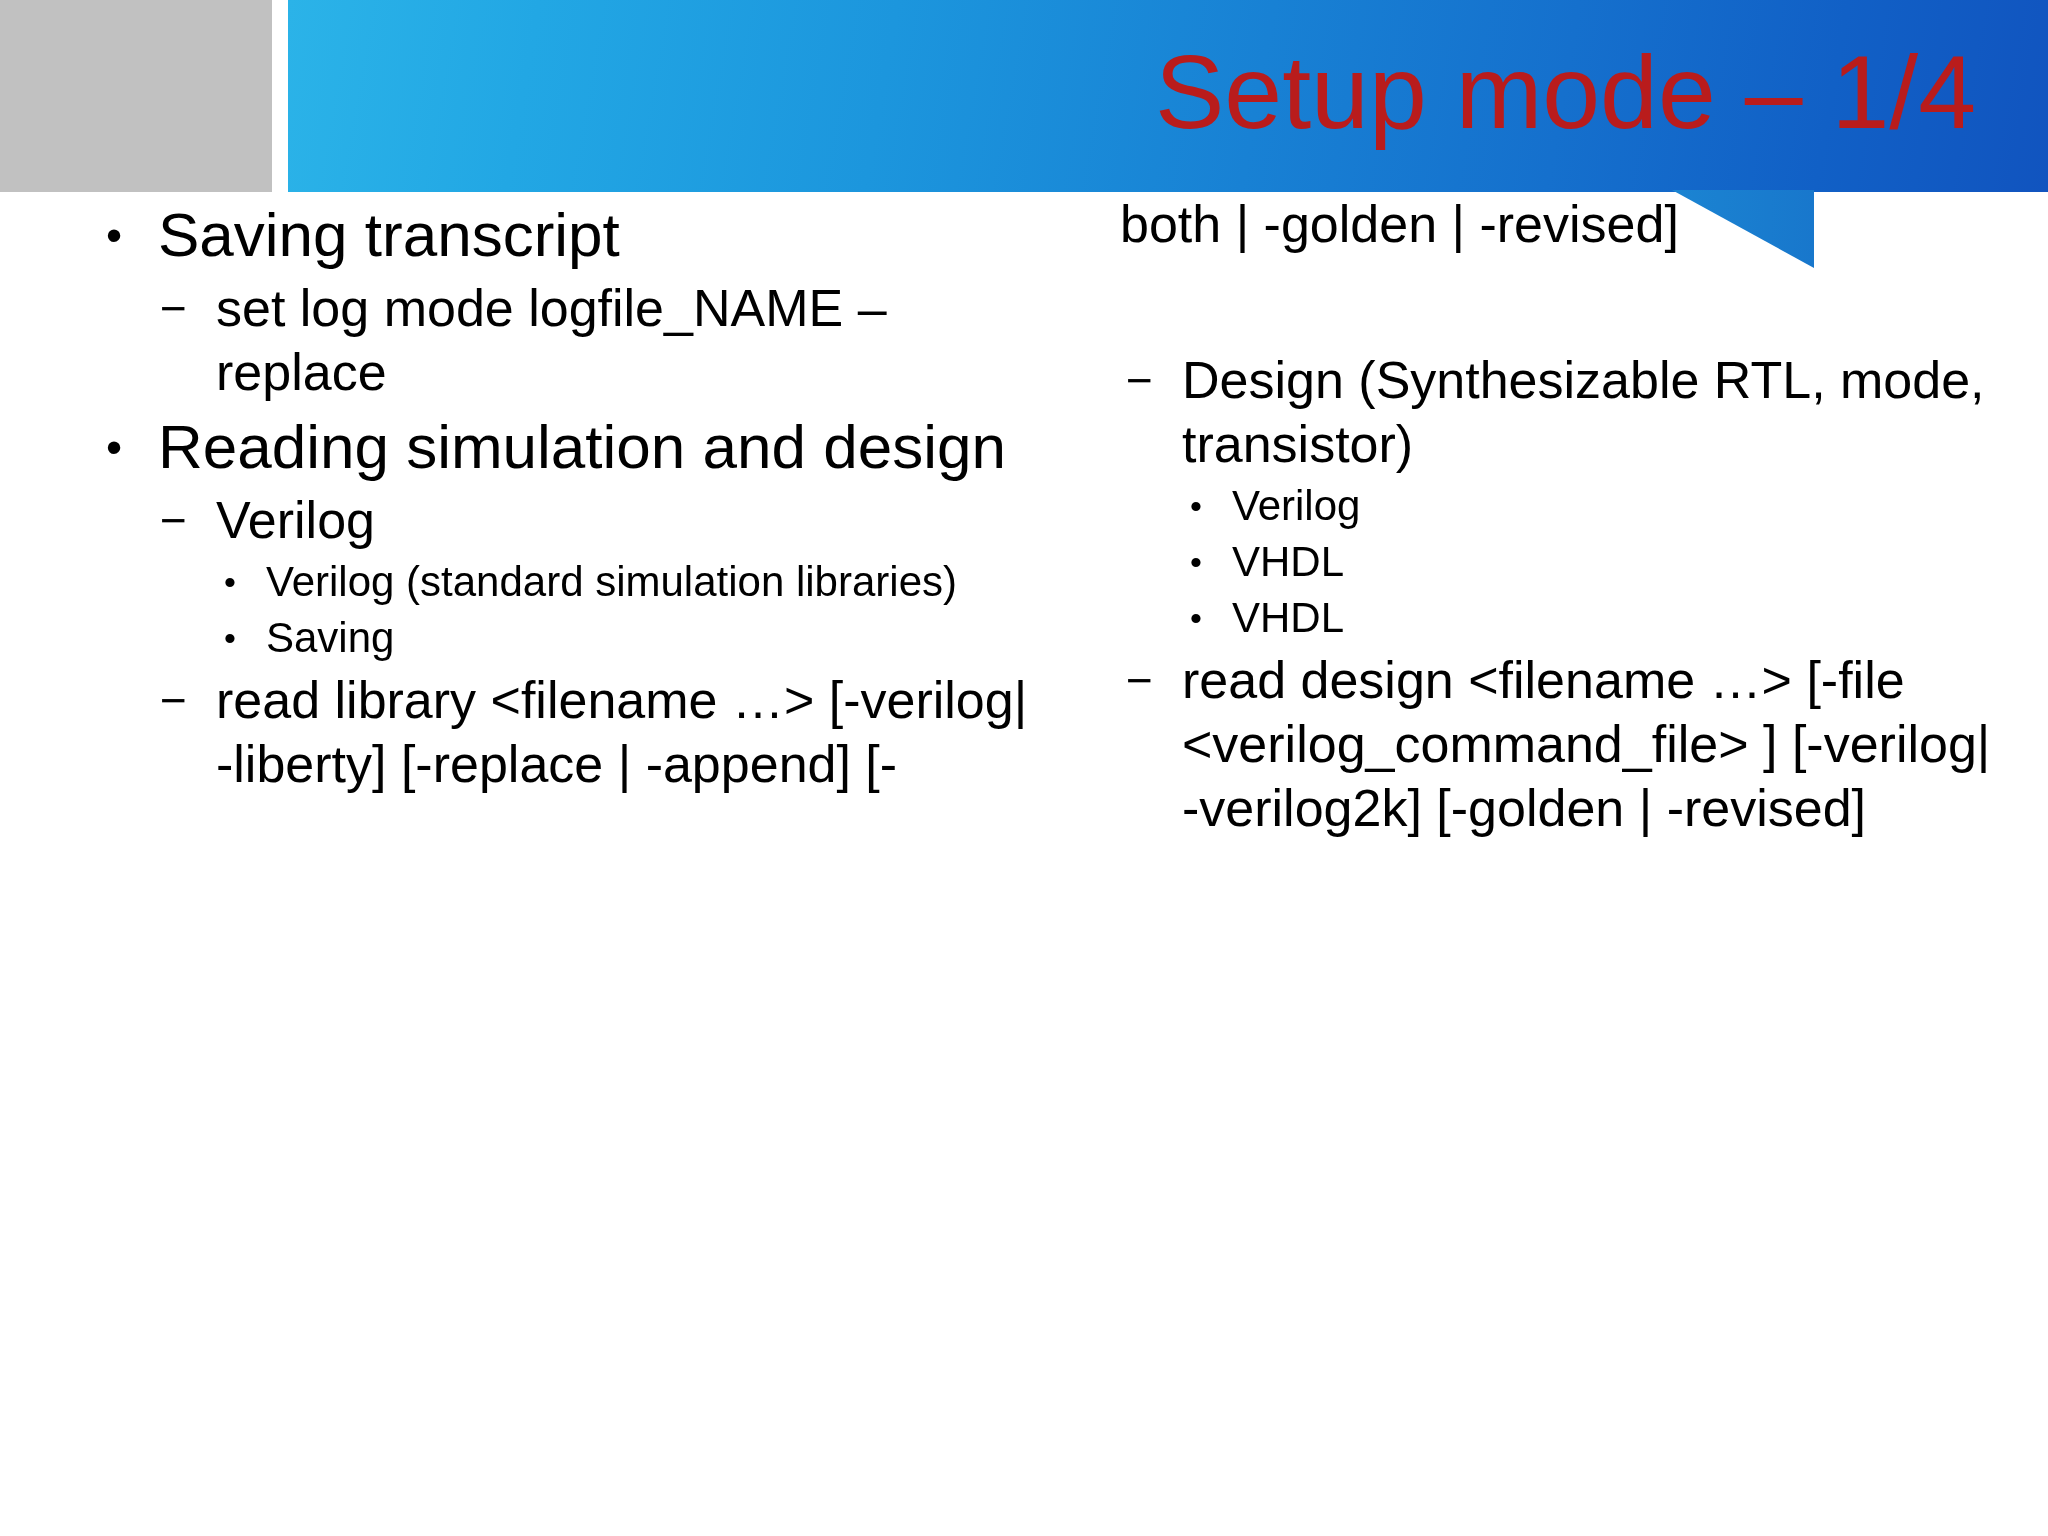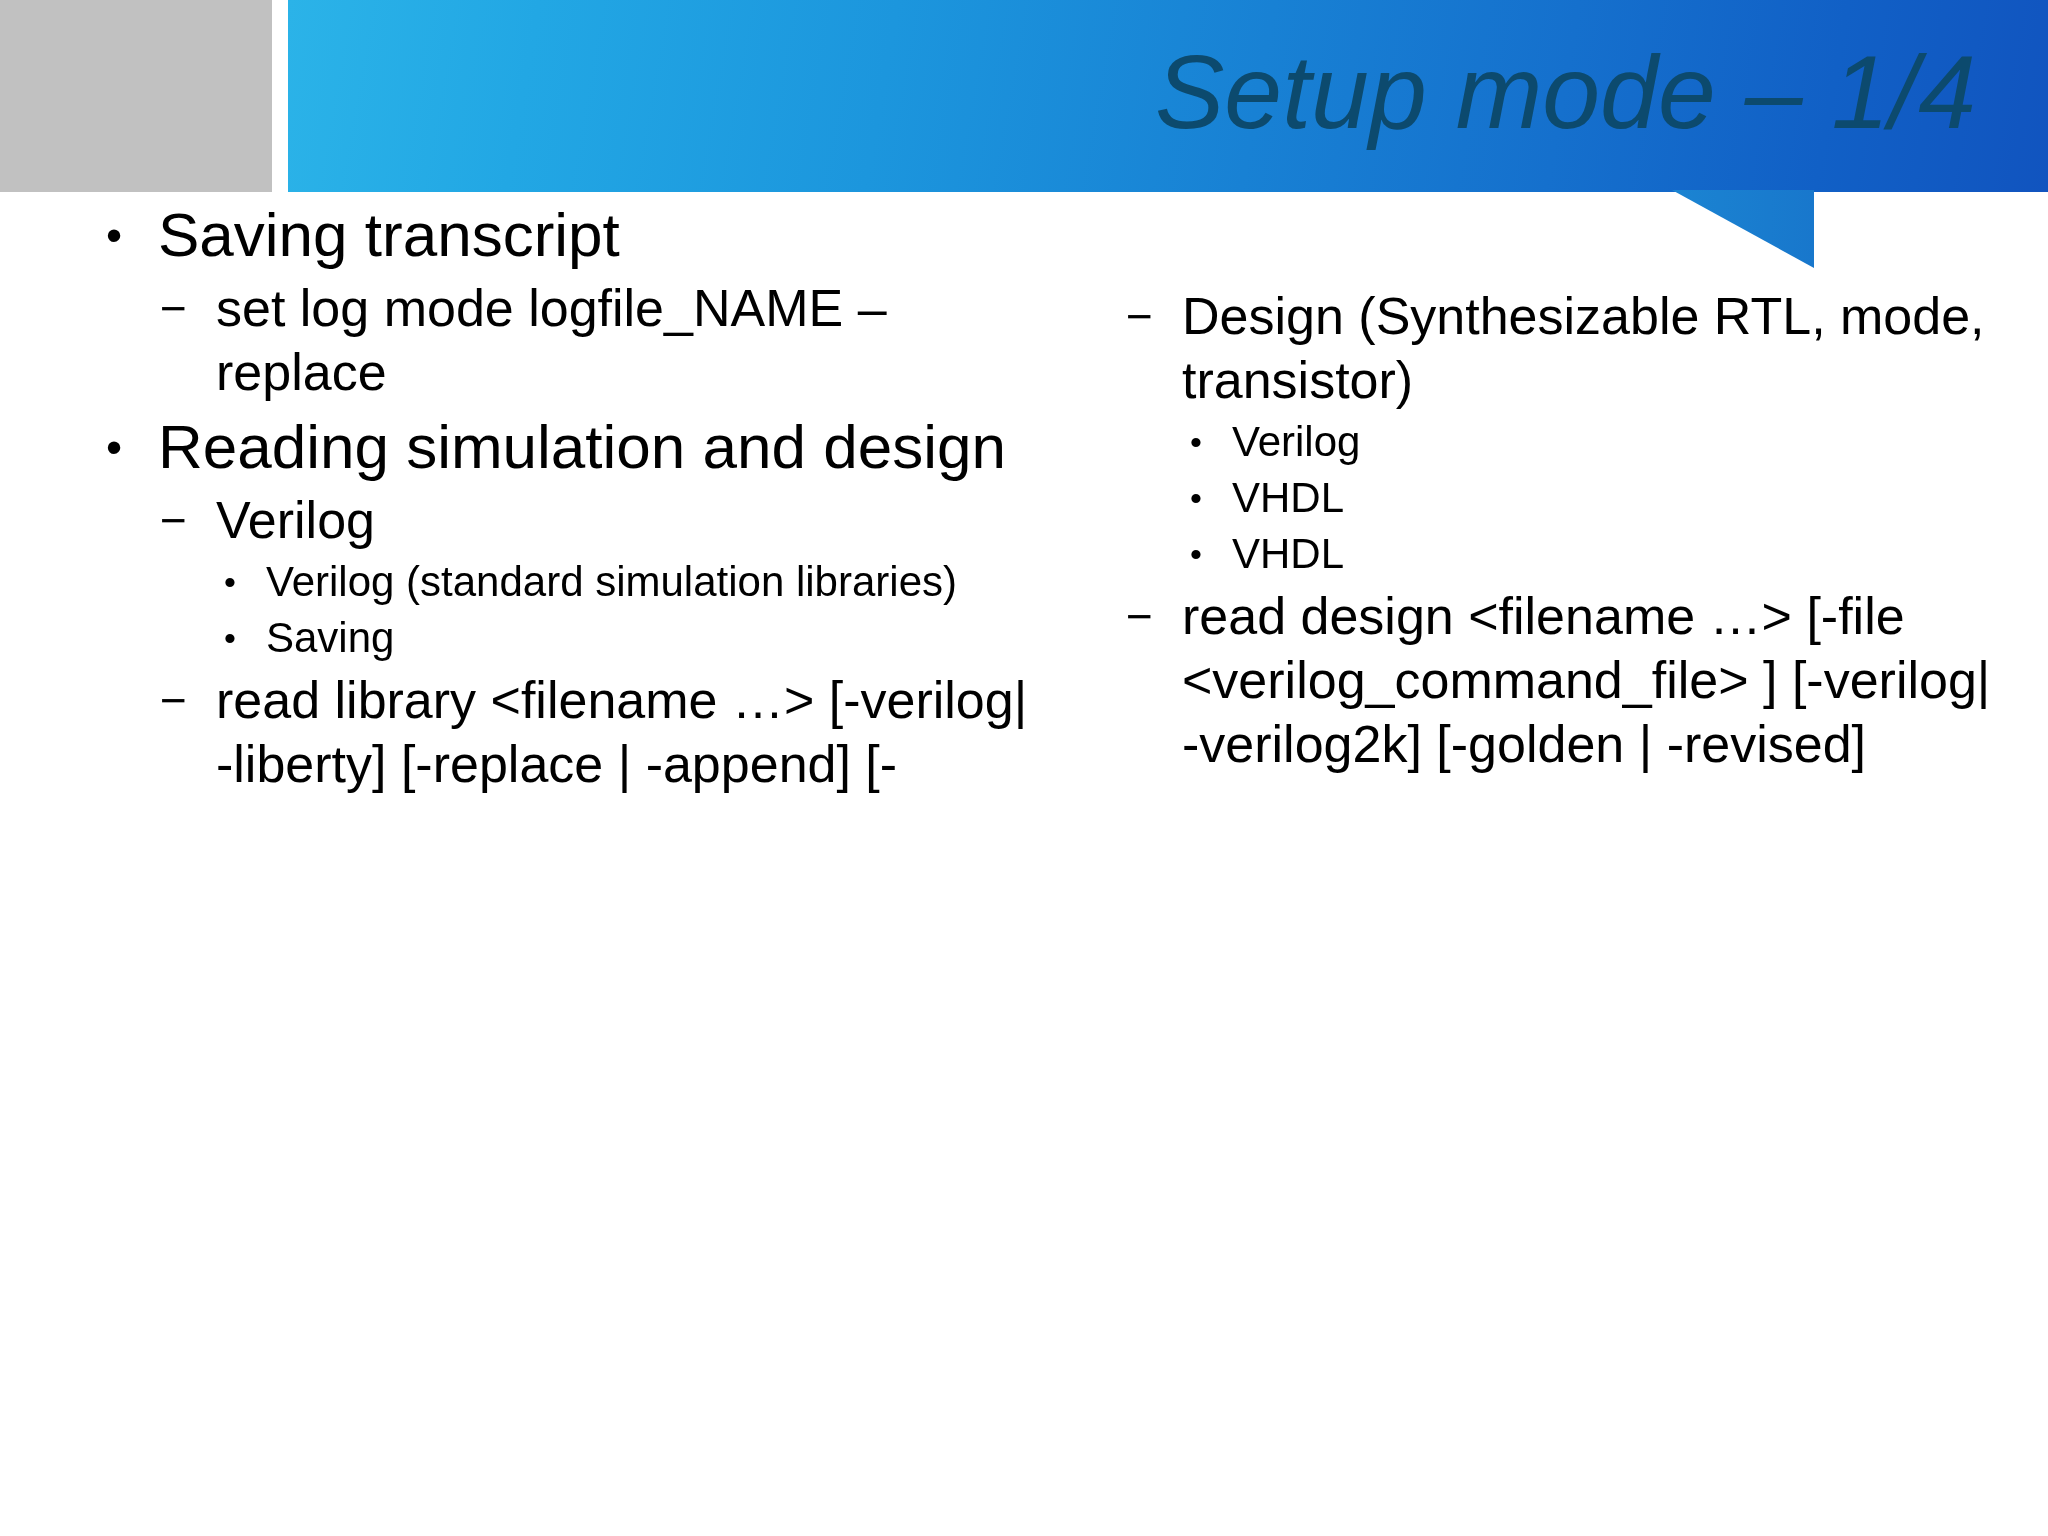--- a/index.html
+++ b/index.html
@@ -55,27 +55,26 @@
     top: 190px;
     width: 142px;
     height: 78px;
     background: linear-gradient(92deg, #1b84d2 0%, #1877cc 100%);
     clip-path: polygon(0% 0%, 100% 0%, 100% 100%);
   }
   #header-title {
     position: absolute;
     right: 72px;
     top: 26px;
-    color: #0c4a6e;
+    color: #b91c1c;
     font-size: 104px;
     line-height: 132px;
     font-weight: normal;
     white-space: nowrap;
     letter-spacing: 0px;
-    font-style: italic;
   }
 
   
   #body {
     position: absolute;
     left: 0;
     top: 192px;
     width: 2048px;
     height: 1344px;
   }
@@ -211,20 +210,23 @@
             <span class="txt">read library &lt;filename …&gt; [-verilog| -liberty] [-replace | -append]  [-</span>
           </li>
         </ul>
 
       </ul>
     </div>
 
     <div class="column" id="col-right">
       <ul class="lvl">
 
+        <li class="cont">
+          <span class="txt">both | -golden | -revised]</span>
+        </li>
 
         <div class="spacer-md"></div>
 
         <li class="l2">
           <span class="bullet">−</span>
           <span class="txt">Design (Synthesizable RTL, mode, transistor)</span>
         </li>
 
         <ul class="lvl sub3">
           <li class="l3">

